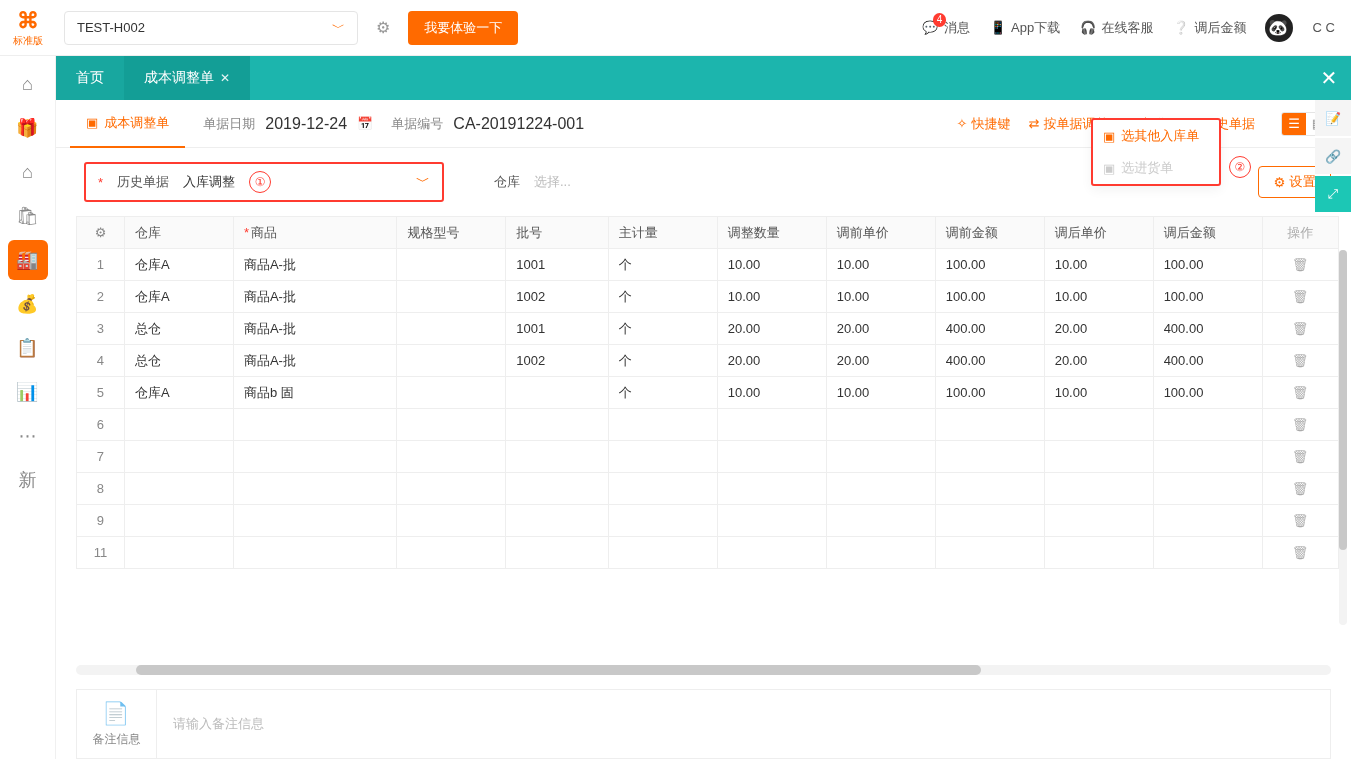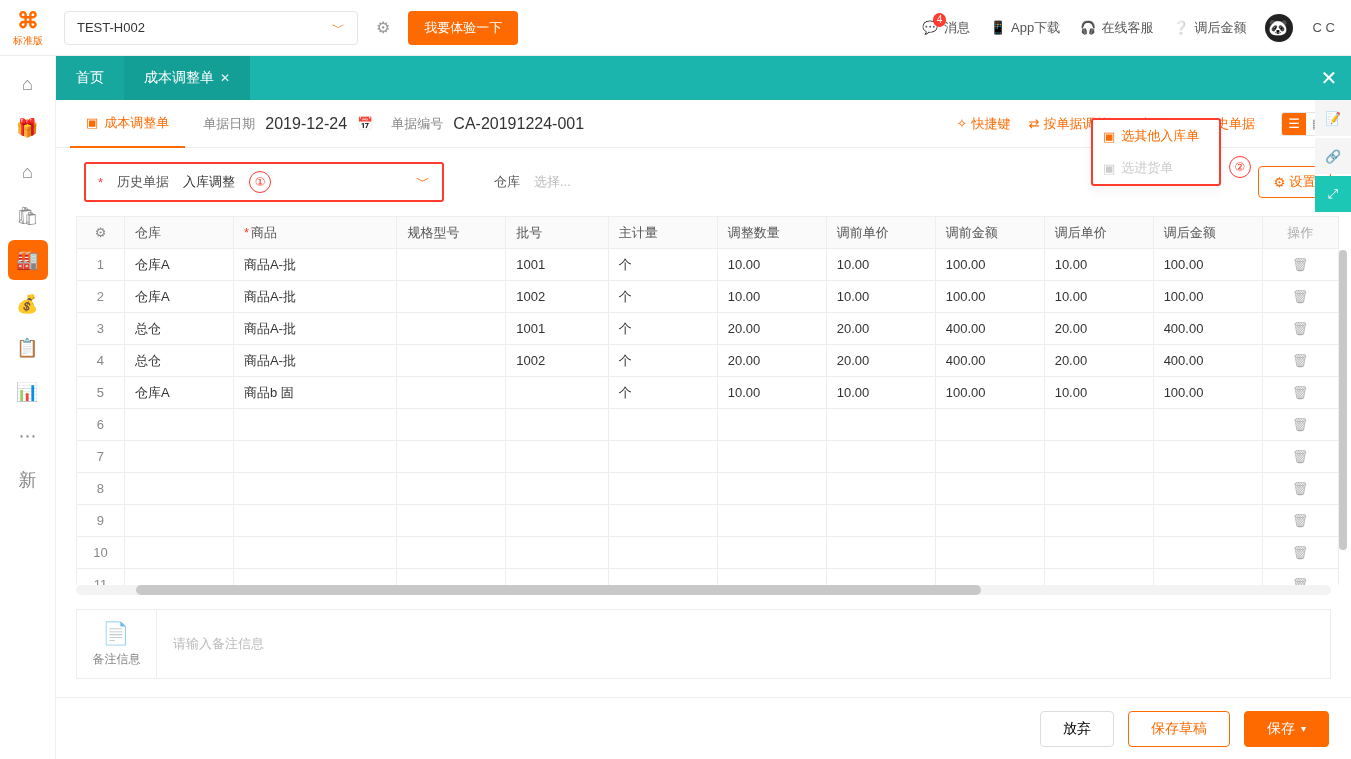--- a/index.html
+++ b/index.html
@@ -359,34 +359,20 @@
               <td></td>
               <td></td>
               <td></td>
               <td></td>
               <td></td>
               <td></td>
               <td></td>
               <td class="op">🗑</td>
             </tr>
             <tr>
-              <td class="num">10</td>
-              <td></td>
-              <td></td>
-              <td></td>
-              <td></td>
-              <td></td>
-              <td></td>
-              <td></td>
-              <td></td>
-              <td></td>
-              <td></td>
-              <td class="op">🗑</td>
-            </tr>
-            <tr>
               <td class="num">11</td>
               <td></td>
               <td></td>
               <td></td>
               <td></td>
               <td></td>
               <td></td>
               <td></td>
               <td></td>
               <td></td>
@@ -405,28 +391,20 @@
       </div>
 
     <div class="remark-row">
       <div class="remark-left">
         <span class="remark-ico">📄</span>
         <span class="remark-lbl">备注信息</span>
       </div>
       <div class="remark-input">请输入备注信息</div>
     </div>
 
-    <div class="footer">
-      <button class="btn">放弃</button>
-      <button class="btn outline-o">保存草稿</button>
-      <button class="btn primary">
-        <span>保存</span>
-        <span class="caret-down">▾</span>
-      </button>
-    </div>
   </div>
 </div>
 
 <div class="right-rail">
   <div>📝</div>
   <div>🔗</div>
   <div class="active">⤢</div>
 </div>
 
 </body></html>

